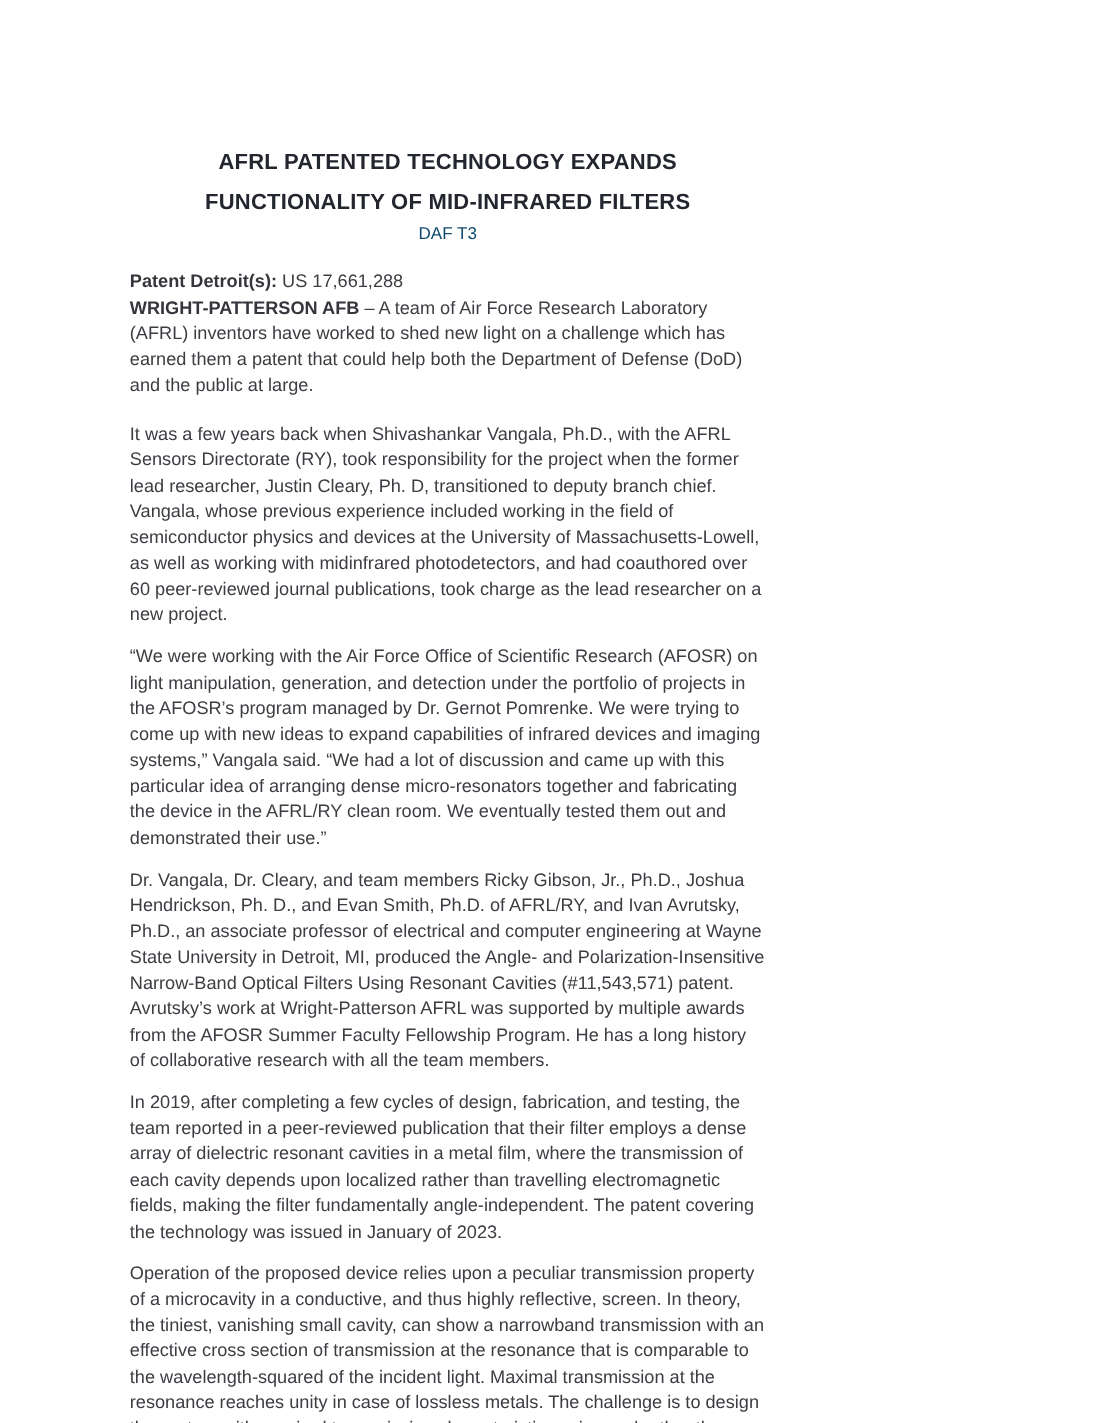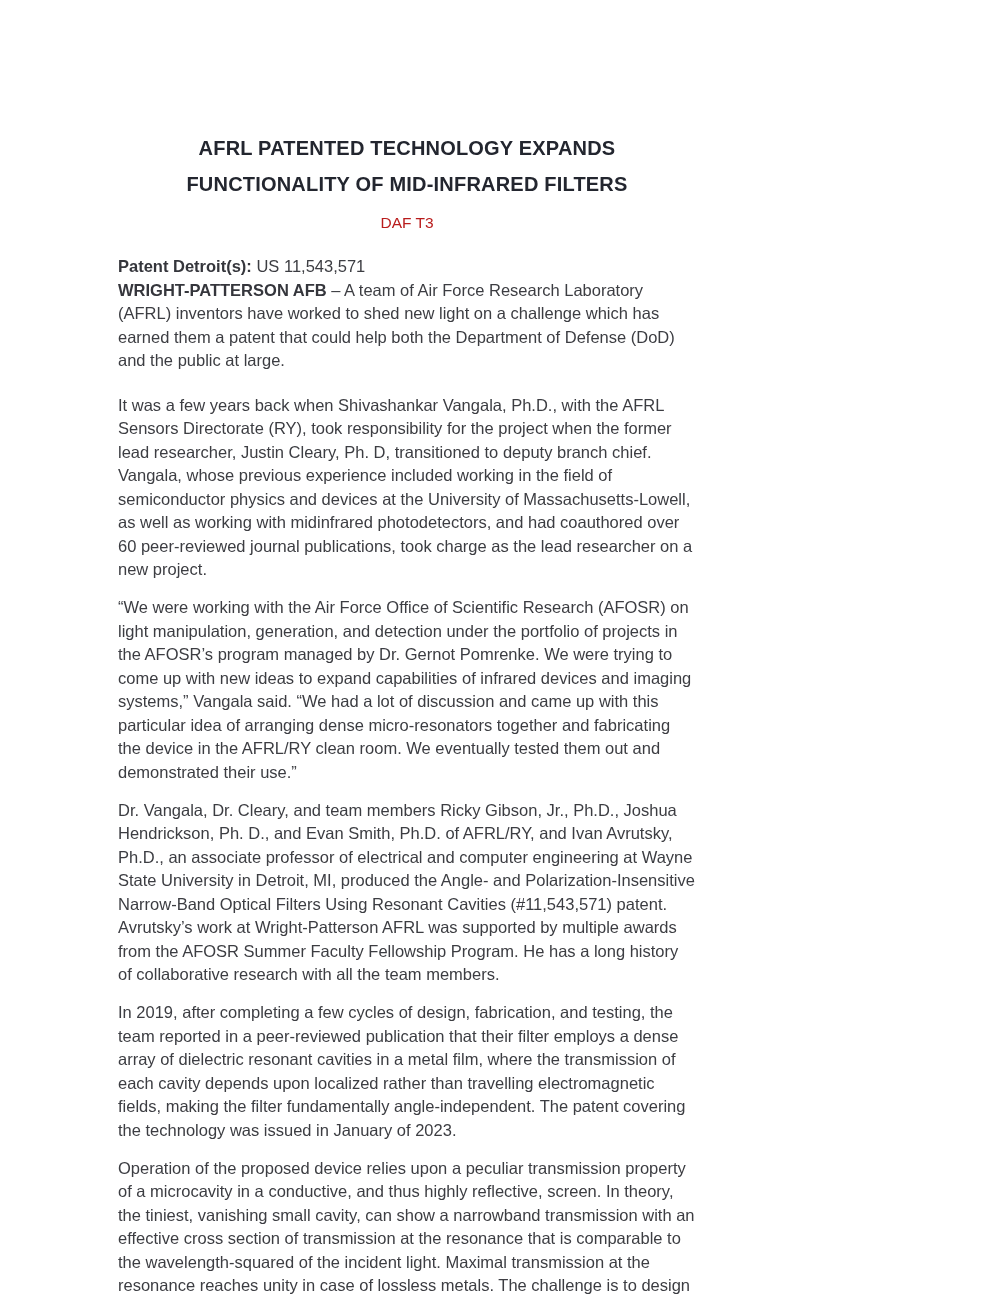--- a/index.html
+++ b/index.html
@@ -21,26 +21,25 @@
     max-width: 712px;
     margin: 0 auto;
     text-align: center;
     font-size: 20px;
     line-height: 36px;
     font-weight: 700;
     letter-spacing: 0.2px;
     color: #23262f;
   }
   .doc-subtitle {
-    margin-top: 10px;
     text-align: center;
     font-size: 15.5px;
     line-height: 22px;
     font-weight: 400;
-    color: #b91c1c;
+    color: #0c4a6e;
   }
   .body-text {
     margin-top: 21px;
     color: #3c3d42;
     font-size: 16.5px;
     line-height: 23.5px;
     text-align: left;
   }
   .body-text p {
     margin: 0 0 14.5px 0;
@@ -57,21 +56,21 @@
 <body>
 
 <div class="page">
 
   <h1 class="doc-title">AFRL PATENTED TECHNOLOGY EXPANDS FUNCTIONALITY OF MID-INFRARED FILTERS</h1>
 
   <div class="doc-subtitle">DAF T3</div>
 
   <div class="body-text">
 
-    <p class="meta-lead"><b class="inline-bold">Patent Detroit(s):</b><span> US 11,543,571</span><br><b class="inline-bold">WRIGHT-PATTERSON AFB</b><span> – A team of Air Force Research Laboratory (AFRL) inventors have worked to shed new light on a challenge which has earned them a patent that could help both the Department of Defense (DoD) and the public at large.</span></p>
+    <p class="meta-lead"><b class="inline-bold">Patent Detroit(s):</b><span> US 17,661,288</span><br><b class="inline-bold">WRIGHT-PATTERSON AFB</b><span> – A team of Air Force Research Laboratory (AFRL) inventors have worked to shed new light on a challenge which has earned them a patent that could help both the Department of Defense (DoD) and the public at large.</span></p>
 
     <p>It was a few years back when Shivashankar Vangala, Ph.D., with the AFRL Sensors Directorate (RY), took responsibility for the project when the former lead researcher, Justin Cleary, Ph. D, transitioned to deputy branch chief. Vangala, whose previous experience included working in the field of semiconductor physics and devices at the University of Massachusetts-Lowell, as well as working with midinfrared photodetectors, and had coauthored over 60 peer-reviewed journal publications, took charge as the lead researcher on a new project.</p>
 
     <p>“We were working with the Air Force Office of Scientific Research (AFOSR) on light manipulation, generation, and detection under the portfolio of projects in the AFOSR’s program managed by Dr. Gernot Pomrenke. We were trying to come up with new ideas to expand capabilities of infrared devices and imaging systems,” Vangala said. “We had a lot of discussion and came up with this particular idea of arranging dense micro-resonators together and fabricating the device in the AFRL/RY clean room. We eventually tested them out and demonstrated their use.”</p>
 
     <p>Dr. Vangala, Dr. Cleary, and team members Ricky Gibson, Jr., Ph.D., Joshua Hendrickson, Ph. D., and Evan Smith, Ph.D. of AFRL/RY, and Ivan Avrutsky, Ph.D., an associate professor of electrical and computer engineering at Wayne State University in Detroit, MI, produced the Angle- and Polarization-Insensitive Narrow-Band Optical Filters Using Resonant Cavities (#11,543,571) patent. Avrutsky’s work at Wright-Patterson AFRL was supported by multiple awards from the AFOSR Summer Faculty Fellowship Program. He has a long history of collaborative research with all the team members.</p>
 
     <p>In 2019, after completing a few cycles of design, fabrication, and testing, the team reported in a peer-reviewed publication that their filter employs a dense array of dielectric resonant cavities in a metal film, where the transmission of each cavity depends upon localized rather than travelling electromagnetic fields, making the filter fundamentally angle-independent. The patent covering the technology was issued in January of 2023.</p>
 
     <p>Operation of the proposed device relies upon a peculiar transmission property of a microcavity in a conductive, and thus highly reflective, screen. In theory, the tiniest, vanishing small cavity, can show a narrowband transmission with an effective cross section of transmission at the resonance that is comparable to the wavelength-squared of the incident light. Maximal transmission at the resonance reaches unity in case of lossless metals. The challenge is to design the system with required transmission characteristics using real rather than idealized</p>

